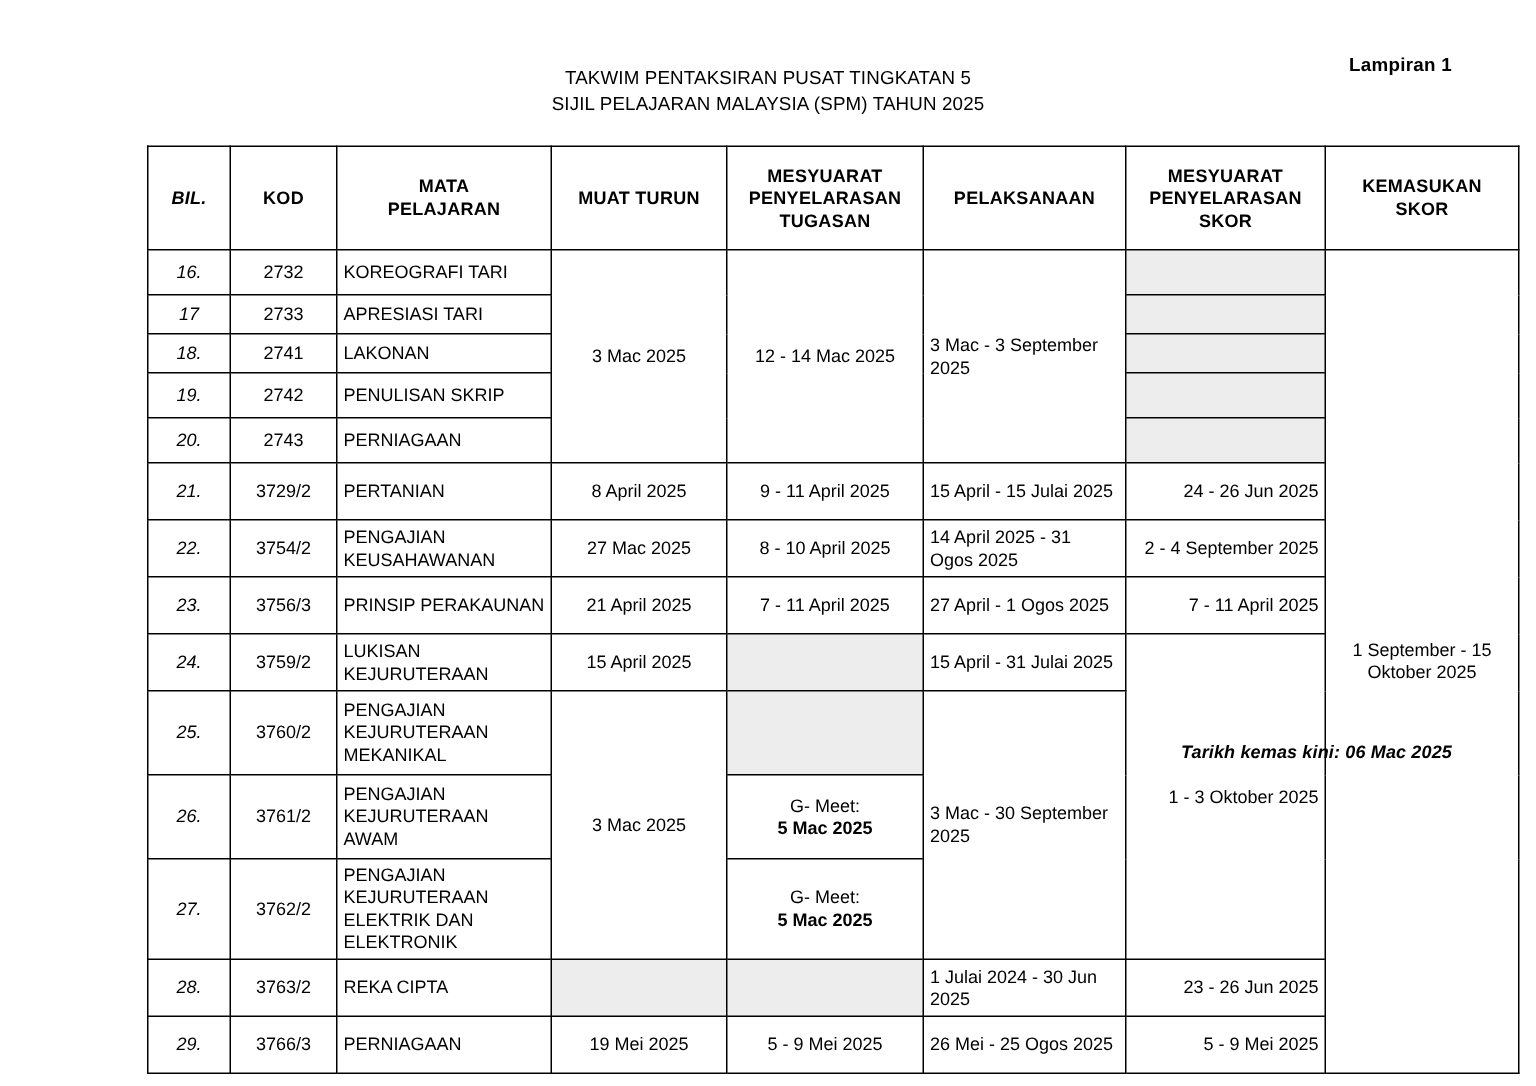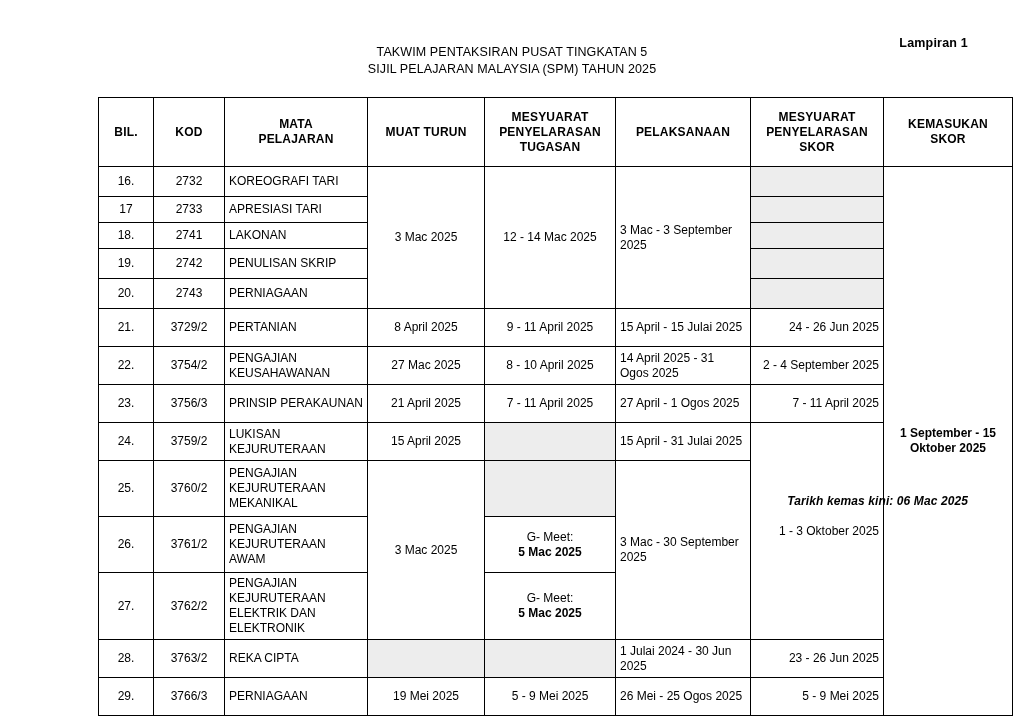--- a/index.html
+++ b/index.html
@@ -58,28 +58,28 @@
     vertical-align: middle;
     line-height: 1.25;
   }
   table.takwim thead th {
     font-weight: bold;
     text-align: center;
     font-size: 12px;
     letter-spacing: .2px;
     height: 62px;
   }
-  .c-bil   { width: 46px;  text-align: center; }
+  .c-bil   { width: 46px;  text-align: center; font-style: italic; }
   .c-kod   { width: 62px;  text-align: center; }
   .c-mp    { width: 134px; text-align: left; padding-left: 7px; }
   .c-mt    { width: 108px; text-align: center; }
   .c-mpt   { width: 122px; text-align: center; }
   .c-pel   { width: 126px; }
   .c-mps   { width: 124px; text-align: right; }
-  .c-kem   { width: 120px; text-align: center; font-weight: bold; }
+  .c-kem   { width: 120px; text-align: center; }
 
   td.shaded { background: #ededed; }
   .row-h-s  { height: 26px; }
   .row-h-m  { height: 30px; }
   .row-h-l  { height: 38px; }
   .row-h-xl { height: 56px; }
   .row-h-xxl{ height: 66px; }
 
   .gmeet-line1 { display:block; }
   .gmeet-line2 { display:block; font-weight: bold; }

